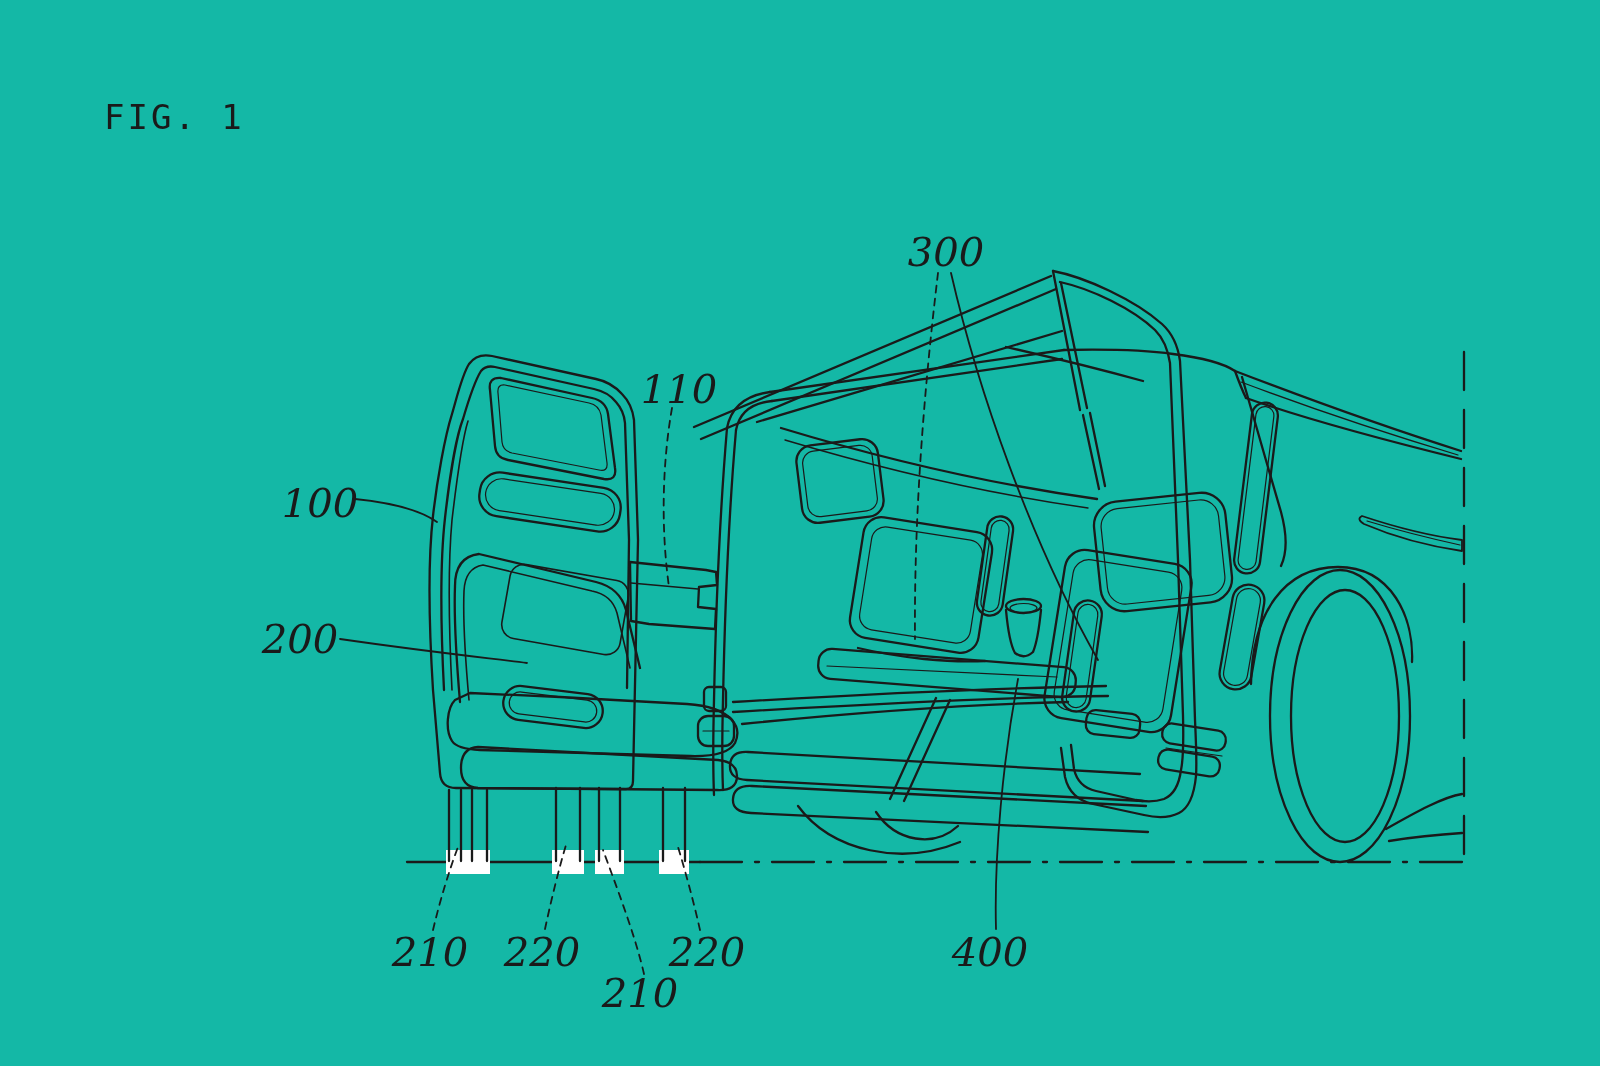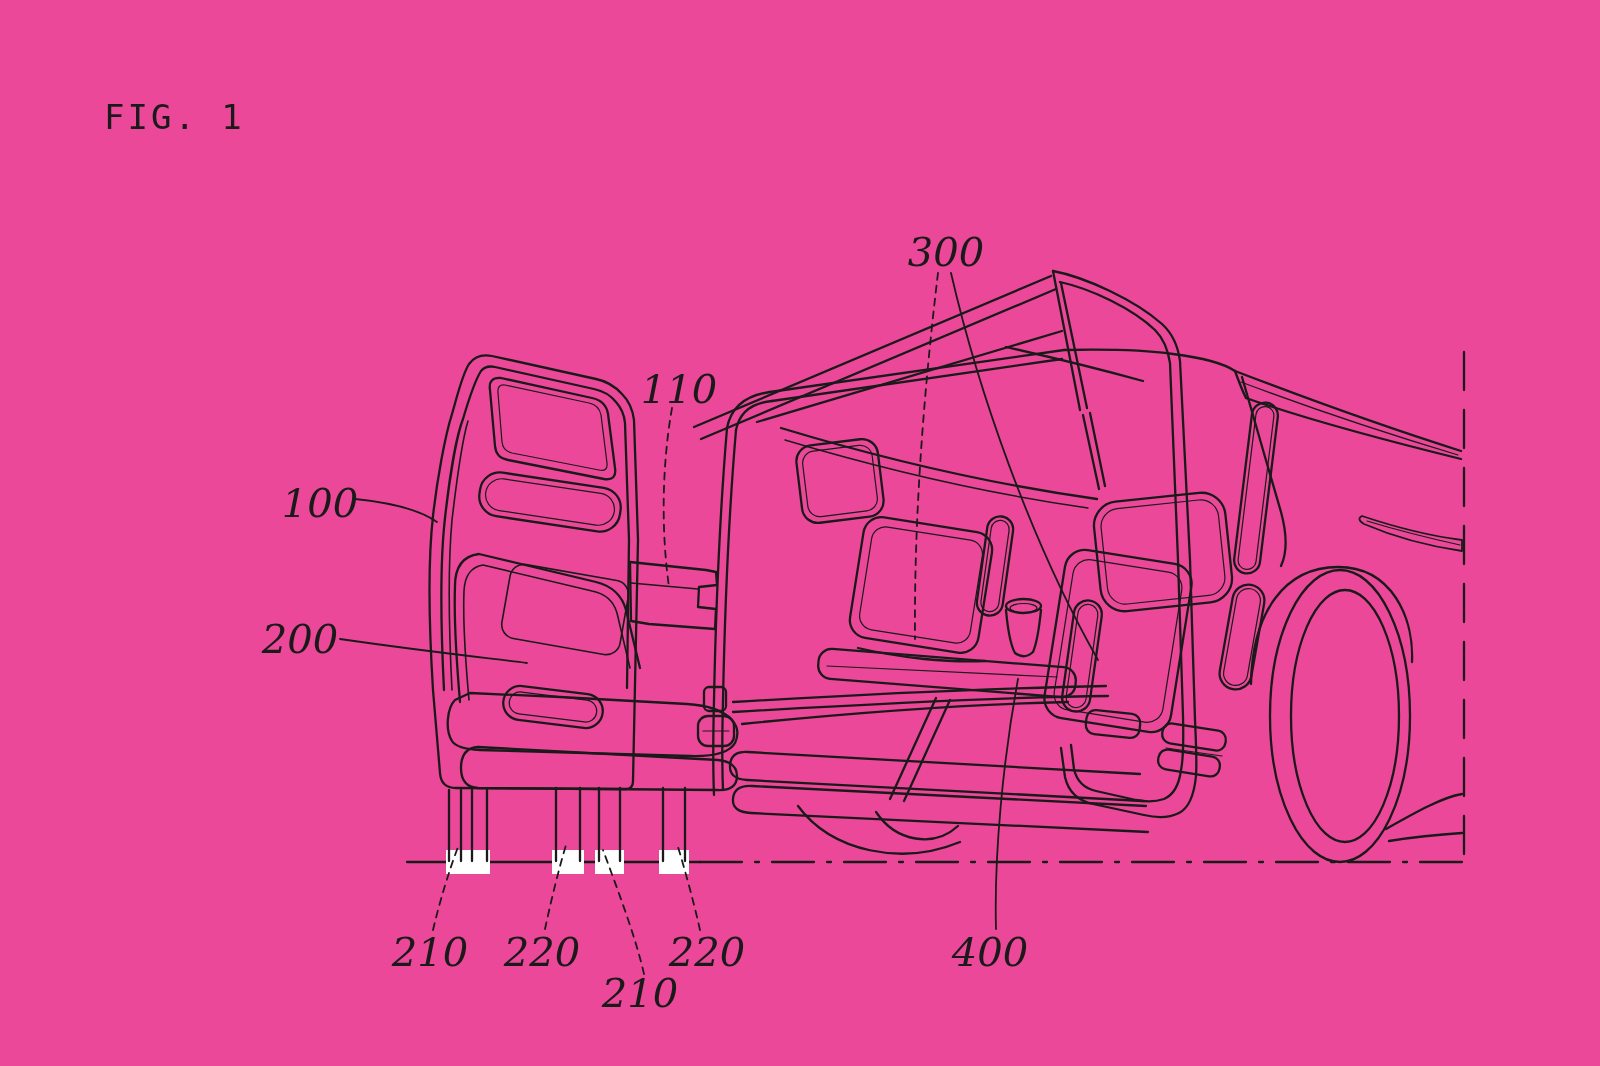--- a/index.html
+++ b/index.html
@@ -1,16 +1,16 @@
 <!DOCTYPE html>
 <html><head>
 <meta charset="utf-8">
 <style>
   html,body{margin:0;padding:0;background:#ffffff;}
-  .page{position:relative;width:1600px;height:1066px;background:#ec4899;overflow:hidden;}
+  .page{position:relative;width:1600px;height:1066px;background:#14b8a6;overflow:hidden;}
   svg{display:block;}
   text{user-select:none;}
   .figcap{font-family:"DejaVu Sans Mono","Liberation Mono",monospace;font-size:34px;letter-spacing:3px;}
   .ref{font-family:"DejaVu Serif","Liberation Serif",serif;font-style:italic;font-size:40px;text-anchor:middle;}
 </style>
 </head>
 <body>
 
 <div class="page">
 <svg width="1600" height="1066" viewBox="0 0 1600 1066" xmlns="http://www.w3.org/2000/svg">

